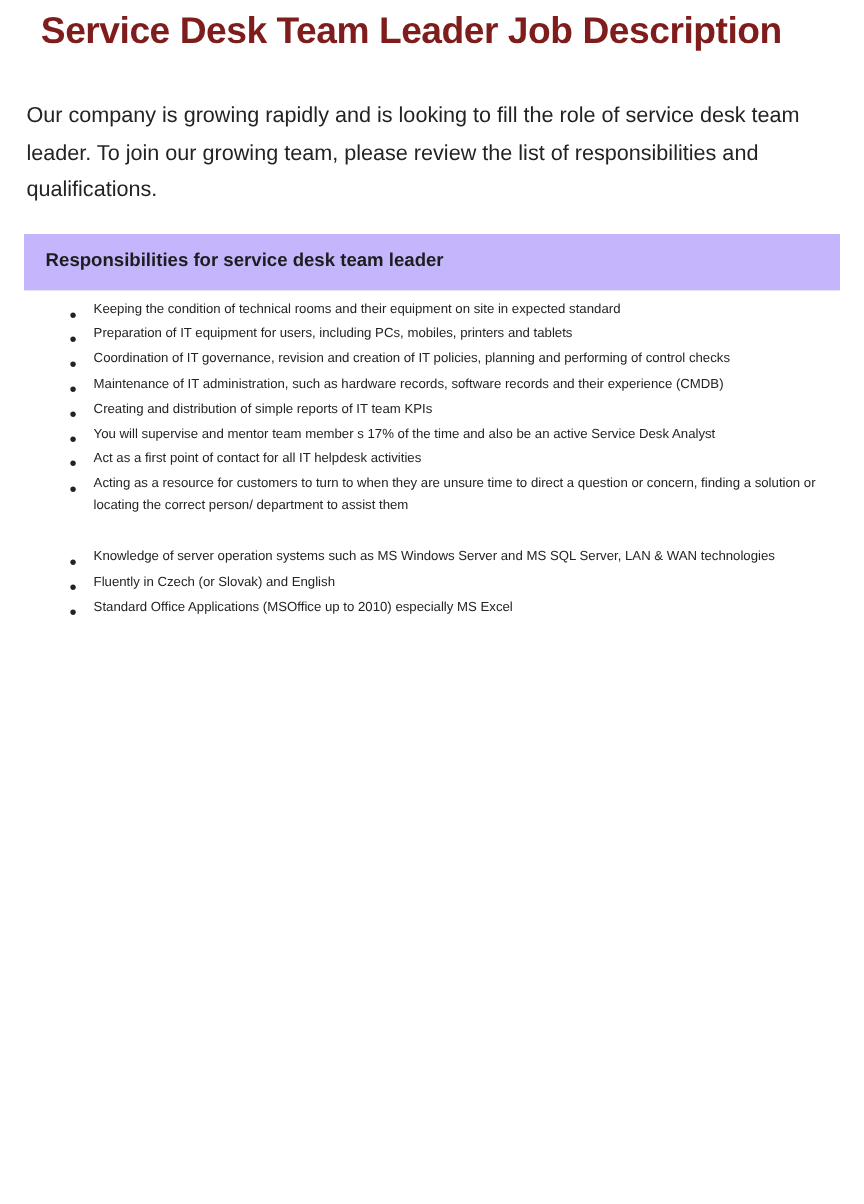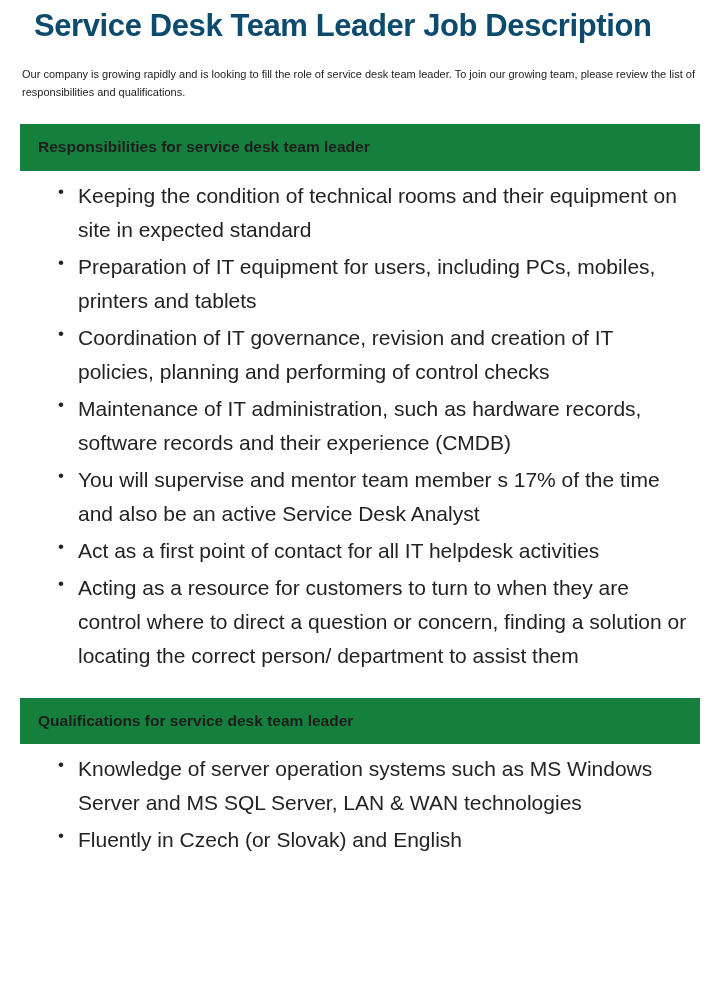--- a/index.html
+++ b/index.html
@@ -16,52 +16,52 @@
   }
   .page {
     width: 720px;
     box-sizing: border-box;
     padding: 0 20px;
   }
   .doc-title {
     font-size: 31px;
     font-weight: bold;
     letter-spacing: -0.4px;
-    color: #0c4a6e;
-    margin: 8px 0 20px 0;
+    color: #7f1d1d;
+    margin: 8px 0 36px 0;
     padding: 0 14px;
     line-height: 1.18;
   }
   .intro {
-    font-size: 11px;
+    font-size: 18px;
     line-height: 1.72;
     color: #232323;
     margin: 0 0 22px 0;
     padding: 0 2px;
   }
   .section-header {
-    background: #15803d;
+    background: #c4b5fd;
     font-size: 15.5px;
     font-weight: bold;
     color: #1d1d1d;
     padding: 13px 18px;
     margin: 0 0 8px 0;
     line-height: 1.3;
   }
   .section-gap {
     height: 22px;
   }
   ul.bullets {
     list-style: none;
     margin: 0 0 0 0;
     padding: 0 10px 0 38px;
   }
   ul.bullets li {
     position: relative;
-    font-size: 21px;
+    font-size: 11px;
     line-height: 1.62;
     color: #232323;
     margin: 0 0 3px 0;
     padding-left: 20px;
   }
   ul.bullets li::before {
     content: "•";
     position: absolute;
     left: 0;
     top: -1px;
@@ -79,27 +79,28 @@
 
   <p class="intro">Our company is growing rapidly and is looking to fill the role of service desk team leader. To join our growing team, please review the list of responsibilities and qualifications.</p>
 
   <div class="section-header">Responsibilities for service desk team leader</div>
 
   <ul class="bullets list-top-pad">
     <li>Keeping the condition of technical rooms and their equipment on site in expected standard</li>
     <li>Preparation of IT equipment for users, including PCs, mobiles, printers and tablets</li>
     <li>Coordination of IT governance, revision and creation of IT policies, planning and performing of control checks</li>
     <li>Maintenance of IT administration, such as hardware records, software records and their experience (CMDB)</li>
+    <li>Creating and distribution of simple reports of IT team KPIs</li>
     <li>You will supervise and mentor team member s 17% of the time and also be an active Service Desk Analyst</li>
     <li>Act as a first point of contact for all IT helpdesk activities</li>
-    <li>Acting as a resource for customers to turn to when they are control where to direct a question or concern, finding a solution or locating the correct person/ department to assist them</li>
+    <li>Acting as a resource for customers to turn to when they are unsure time to direct a question or concern, finding a solution or locating the correct person/ department to assist them</li>
   </ul>
 
   <div class="section-gap"></div>
 
-  <div class="section-header">Qualifications for service desk team leader</div>
 
   <ul class="bullets list-top-pad">
     <li>Knowledge of server operation systems such as MS Windows Server and MS SQL Server, LAN &amp; WAN technologies</li>
     <li>Fluently in Czech (or Slovak) and English</li>
+    <li>Standard Office Applications (MSOffice up to 2010) especially MS Excel</li>
   </ul>
 
 </div>
 
 </body></html>

